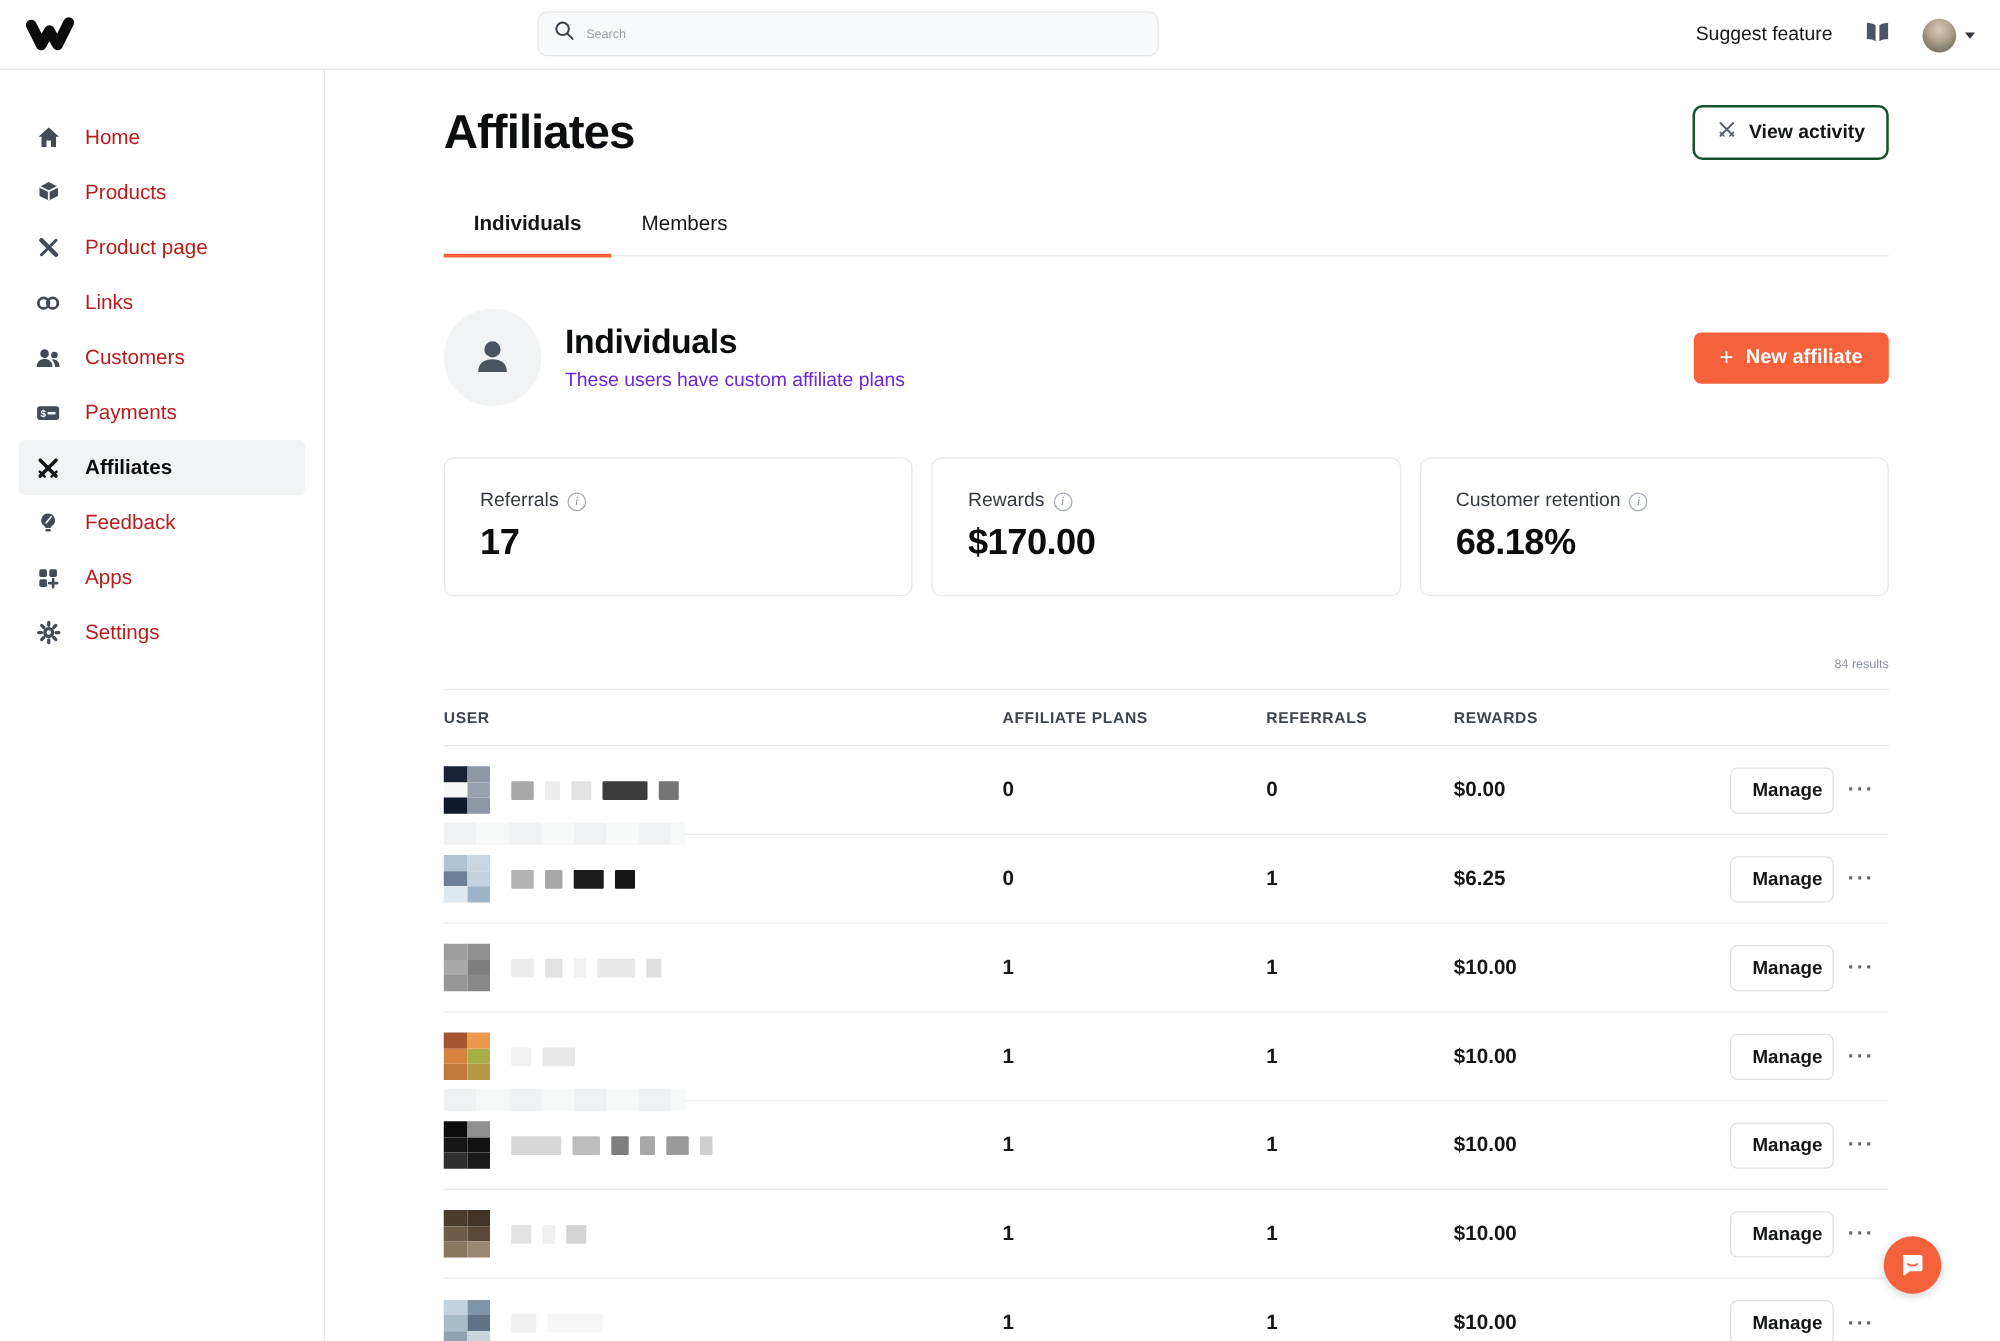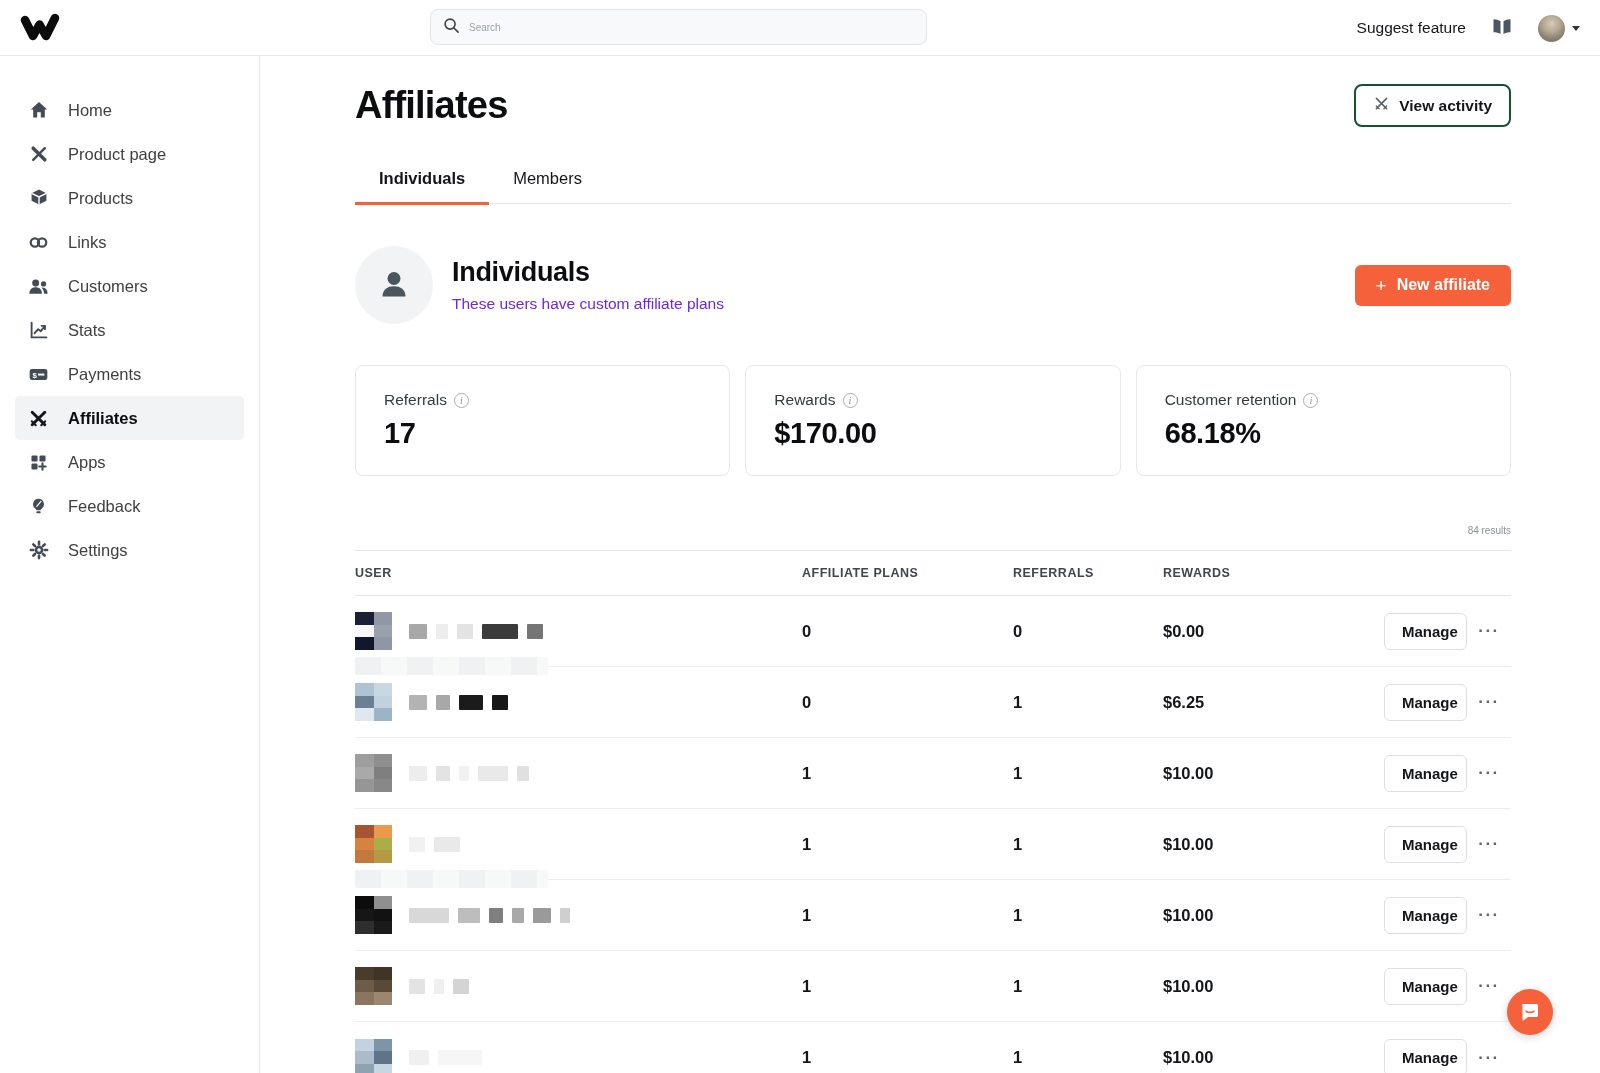--- a/index.html
+++ b/index.html
@@ -22,21 +22,21 @@
   .avatar-wrap { display:flex; align-items:center; gap:7px; cursor:pointer; }
   .avatar-circle { width:27px; height:27px; border-radius:50%;
       background:radial-gradient(circle at 50% 32%, #d8cab4 0%, #b3a792 38%, #8b8373 65%, #6e685c 100%); }
   .caret-down { width:0; height:0; border-left:4.5px solid transparent; border-right:4.5px solid transparent;
                 border-top:5.5px solid #2e3338; }
 
   
   .sidebar { position:absolute; top:56px; left:0; width:260px; bottom:0; background:#fff;
              border-right:1px solid #e6e8ea; padding-top:32px; z-index:5; }
   .side-item { height:44px; display:flex; align-items:center; gap:19px; padding-left:28px;
-               font-size:16.5px; color:#404040; cursor:pointer; }
+               font-size:16.5px; color:#b91c1c; cursor:pointer; }
   .side-item .icn { width:21px; height:21px; flex:0 0 21px; display:flex; align-items:center; justify-content:center; }
   .side-item.active { background:#f2f3f4; border-radius:5px; margin:0 15px; padding-left:13px;
                       font-weight:bold; color:#0b0d10; }
 
   
   .main { position:absolute; left:260px; top:56px; right:0; bottom:0; padding:28px 89px 0 95px; overflow:hidden; }
 
   .title-row { display:flex; align-items:center; justify-content:space-between; margin-bottom:42px; }
   .page-title { font-size:38px; font-weight:800; letter-spacing:-0.8px; color:#0b0d10; }
   .btn-outline { display:flex; align-items:center; gap:9px; background:#fff; border:2px solid #14532d;
@@ -131,35 +131,35 @@
   <div class="side-item">
     <span class="icn">
       <svg width="20" height="20" viewBox="0 0 20 20" fill="#434b56">
         <path d="M10 2 L18.2 9.4 h-2.4 V17.5 h-4 v-5.2 h-3.6 v5.2 h-4 V9.4 H1.8 Z"></path>
         </svg>
     </span>
     <span>Home</span>
   </div>
   <div class="side-item">
     <span class="icn">
+      <svg width="20" height="20" viewBox="0 0 20 20">
+        <path d="M10 1.6 L17.4 5.3 V12.7 L10 16.4 L2.6 12.7 V5.3 Z" fill="#434b56"></path>
+        <path d="M2.6 5.3 L10 9 L17.4 5.3 M10 9 V16.4" stroke="#fff" stroke-width="1.4" fill="none"></path>
+        </svg>
+    </span>
+    <span>Products</span>
+  </div>
+  <div class="side-item">
+    <span class="icn">
       <svg width="20" height="20" viewBox="0 0 20 20" stroke="#434b56" stroke-linecap="round">
         <path d="M4.2 4.2 L15.8 15.8" stroke-width="3.6"></path>
         <path d="M15.8 4.2 L4.2 15.8" stroke-width="2.4"></path>
         </svg>
     </span>
     <span>Product page</span>
-  </div>
-  <div class="side-item">
-    <span class="icn">
-      <svg width="20" height="20" viewBox="0 0 20 20">
-        <path d="M10 1.6 L17.4 5.3 V12.7 L10 16.4 L2.6 12.7 V5.3 Z" fill="#434b56"></path>
-        <path d="M2.6 5.3 L10 9 L17.4 5.3 M10 9 V16.4" stroke="#fff" stroke-width="1.4" fill="none"></path>
-        </svg>
-    </span>
-    <span>Products</span>
   </div>
   <div class="side-item">
     <span class="icn">
       <svg width="21" height="21" viewBox="0 0 20 20" fill="none" stroke="#434b56" stroke-width="2.1">
         <circle cx="6.6" cy="10" r="4"></circle>
           <circle cx="13.4" cy="10" r="4"></circle>
         </svg>
     </span>
     <span>Links</span>
   </div>
@@ -169,68 +169,58 @@
         <circle cx="7.3" cy="6.6" r="3.3"></circle>
         <path d="M1.3 16.8 c0-4.2 2.8-6.1 6-6.1 s6 1.9 6 6.1 Z"></path>
         <circle cx="14.8" cy="7.6" r="2.5"></circle>
         <path d="M14 10.9 c2.9.3 4.7 2.2 4.7 5.9 h-3.4 c-.2-2.5-.9-4.5-2.6-5.6 Z"></path>
         </svg>
     </span>
     <span>Customers</span>
   </div>
   <div class="side-item">
     <span class="icn">
-      <svg width="20" height="20" viewBox="0 0 20 20" fill="none" stroke="#434b56">
-        <path d="M2.6 2.6 V17.4 H17.4" stroke-width="1.9" stroke-linecap="round"></path>
-        <path d="M5.6 13.2 L9.2 9.2 L11.8 11.2 L15.8 6.2" stroke-width="2" stroke-linecap="round" stroke-linejoin="round"></path>
-        <path d="M12.6 5.8 h3.4 v3.4" stroke-width="1.8" stroke-linecap="round" stroke-linejoin="round"></path>
-        </svg>
-    </span>
-    <span>Stats</span>
-  </div>
-  <div class="side-item">
-    <span class="icn">
       <svg width="21" height="21" viewBox="0 0 20 20">
         <rect x="1.6" y="4.8" width="16.8" height="10.4" rx="2.2" fill="#434b56"></rect>
         <text x="4.2" y="12.9" fill="#fff" font-size="7.5" font-weight="bold" font-family="Liberation Sans, sans-serif">$</text>
         <rect x="9.6" y="9.1" width="6" height="1.9" fill="#fff"></rect>
         </svg>
     </span>
     <span>Payments</span>
   </div>
   <div class="side-item active">
     <span class="icn">
       <svg width="21" height="21" viewBox="0 0 20 20" stroke="#14181d" stroke-linecap="round" fill="none">
         <path d="M4 4 L16 16" stroke-width="2.8"></path>
         <path d="M16 4 L4 16" stroke-width="2.8"></path>
         <path d="M12.6 16.4 l3.8-3.8 M3.6 12.6 l3.8 3.8" stroke-width="1.9"></path>
         </svg>
     </span>
     <span>Affiliates</span>
+  </div>
+  <div class="side-item">
+    <span class="icn">
+      <svg width="19" height="19" viewBox="0 0 20 20" fill="#434b56">
+        <path d="M10 1.8 a5.8 5.8 0 0 1 3.2 10.6 c-.7.5-1.1 1-1.1 1.6 H7.9 c0-.6-.4-1.1-1.1-1.6 A5.8 5.8 0 0 1 10 1.8 Z"></path>
+        <rect x="7.7" y="15" width="4.6" height="2" rx="1"></rect>
+        <path d="M12.6 4.6 L8.2 9.8" stroke="#fff" stroke-width="1.3" stroke-linecap="round"></path>
+        </svg>
+    </span>
+    <span>Feedback</span>
   </div>
   <div class="side-item">
     <span class="icn">
       <svg width="19" height="19" viewBox="0 0 20 20" fill="#434b56">
         <rect x="2.6" y="2.6" width="6.4" height="6.4" rx="1.4"></rect>
         <rect x="11" y="2.6" width="6.4" height="6.4" rx="1.4"></rect>
         <rect x="2.6" y="11" width="6.4" height="6.4" rx="1.4"></rect>
         <path d="M14.2 10.8 v6.8 M10.8 14.2 h6.8" stroke="#434b56" stroke-width="2.2" stroke-linecap="round"></path>
         </svg>
     </span>
     <span>Apps</span>
-  </div>
-  <div class="side-item">
-    <span class="icn">
-      <svg width="19" height="19" viewBox="0 0 20 20" fill="#434b56">
-        <path d="M10 1.8 a5.8 5.8 0 0 1 3.2 10.6 c-.7.5-1.1 1-1.1 1.6 H7.9 c0-.6-.4-1.1-1.1-1.6 A5.8 5.8 0 0 1 10 1.8 Z"></path>
-        <rect x="7.7" y="15" width="4.6" height="2" rx="1"></rect>
-        <path d="M12.6 4.6 L8.2 9.8" stroke="#fff" stroke-width="1.3" stroke-linecap="round"></path>
-        </svg>
-    </span>
-    <span>Feedback</span>
   </div>
   <div class="side-item">
     <span class="icn">
       <svg width="20" height="20" viewBox="0 0 20 20">
         <g stroke="#434b56" stroke-width="2.6" stroke-linecap="round">
           <path d="M10 1.9 v2.3 M10 15.8 v2.3 M1.9 10 h2.3 M15.8 10 h2.3
                    M4.3 4.3 l1.7 1.7 M14 14 l1.7 1.7 M15.7 4.3 L14 6 M6 14 l-1.7 1.7"></path>
           </g>
         <circle cx="10" cy="10" r="4.4" fill="#434b56"></circle>
         <circle cx="10" cy="10" r="1.8" fill="#fff"></circle>

